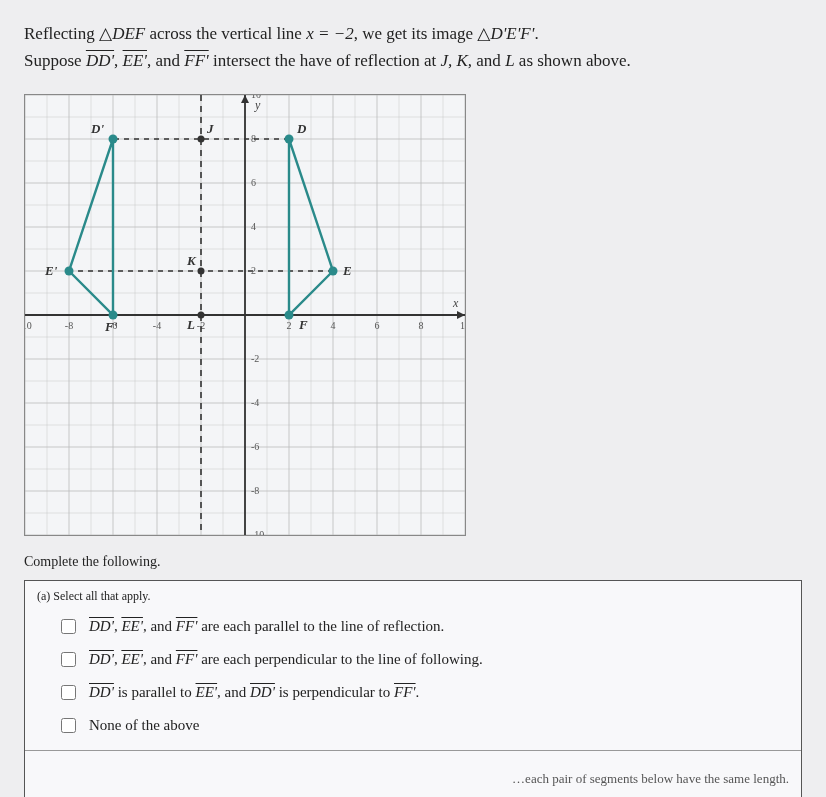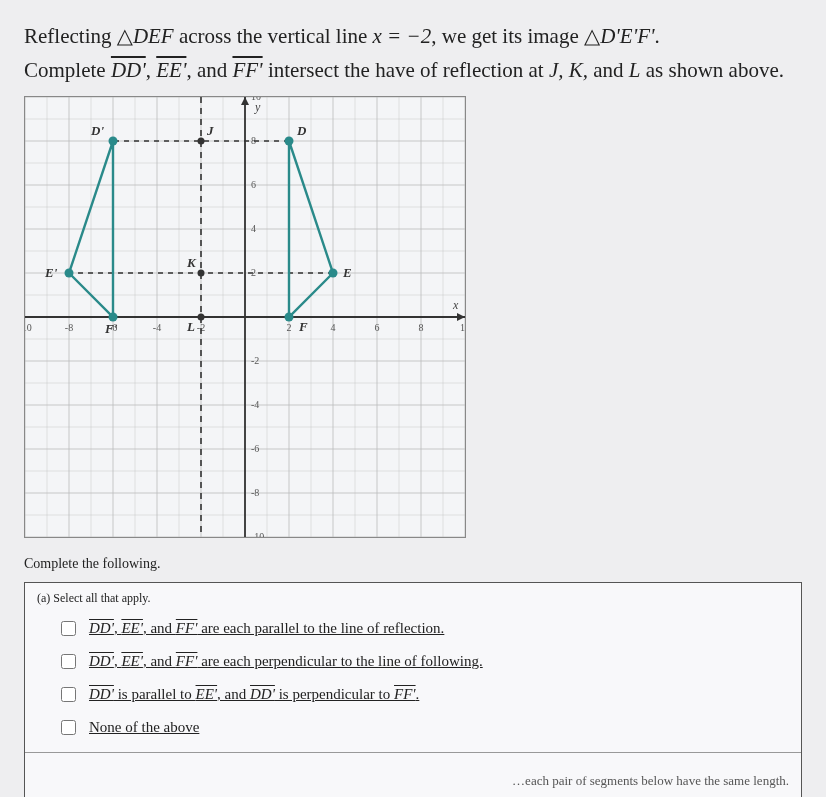--- a/index.html
+++ b/index.html
@@ -5,23 +5,23 @@
   * { box-sizing: border-box; }
   body {
     margin: 0;
     padding: 20px 24px;
     font-family: Georgia, 'Times New Roman', serif;
     background: #eeeef0;
     color: #222;
     width: 826px;
   }
   .problem-text {
-    font-size: 21px;
+    font-size: 17px;
     line-height: 1.6;
-    margin-bottom: 9px;
+    margin-bottom: 20px;
   }
   .overline {
     text-decoration: overline;
   }
   .graph-holder {
     border: 1px solid #888;
     display: inline-block;
     background: #f4f5f7;
   }
   .instruction {
@@ -39,21 +39,20 @@
   }
   .options {
     padding: 0 12px 8px 32px;
   }
   .option-row {
     display: flex;
     align-items: center;
     gap: 10px;
     padding: 6px 0;
     font-size: 15px;
-    text-decoration: underline;
   }
   .option-row input[type="checkbox"] {
     width: 15px;
     height: 15px;
   }
   .cutoff {
     font-size: 13px;
     color: #555;
     padding: 20px 12px;
     border-top: 1px solid #999;
@@ -66,21 +65,21 @@
 </head>
 <body>
 
 
 
 <div class="problem-text">
   <div>
     <span>Reflecting △</span><i>DEF</i><span> across the vertical line </span><i>x = −2</i><span>, we get its image △</span><i>D'E'F'</i><span>.</span>
   </div>
   <div>
-    <span>Complete </span><span class="overline"><i>DD'</i></span><span>, </span><span class="overline"><i>EE'</i></span><span>, and </span><span class="overline"><i>FF'</i></span><span> intersect the have of reflection at </span><i>J, K,</i><span> and </span><i>L</i><span> as shown above.</span>
+    <span>Suppose </span><span class="overline"><i>DD'</i></span><span>, </span><span class="overline"><i>EE'</i></span><span>, and </span><span class="overline"><i>FF'</i></span><span> intersect the have of reflection at </span><i>J, K,</i><span> and </span><i>L</i><span> as shown above.</span>
   </div>
 </div>
 
 <div class="graph-holder">
   <svg id="graph-svg" width="440" height="440" viewBox="0 0 440 440">
       <line x1="0" y1="0" x2="0" y2="440" stroke="#bbb" stroke-width="0.8"></line>
       <line x1="22" y1="0" x2="22" y2="440" stroke="#bbb" stroke-width="0.4"></line>
       <line x1="44" y1="0" x2="44" y2="440" stroke="#bbb" stroke-width="0.8"></line>
       <line x1="66" y1="0" x2="66" y2="440" stroke="#bbb" stroke-width="0.4"></line>
       <line x1="88" y1="0" x2="88" y2="440" stroke="#bbb" stroke-width="0.8"></line>

